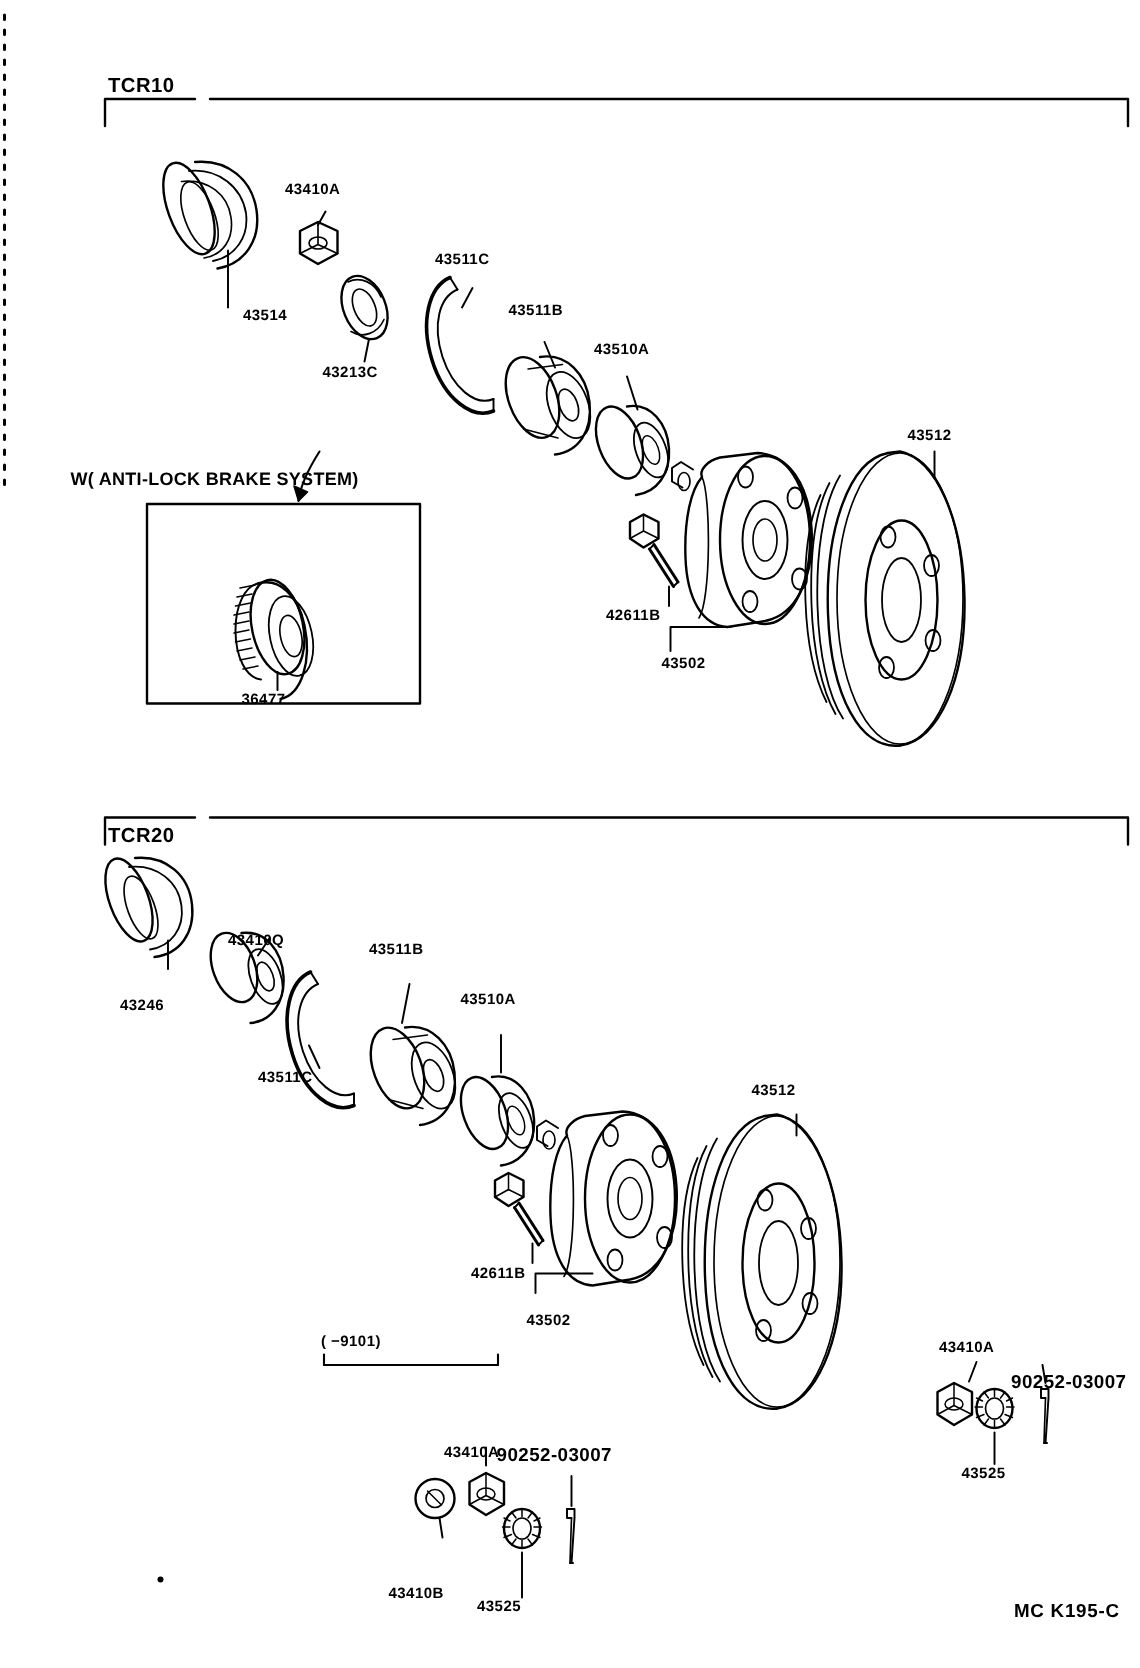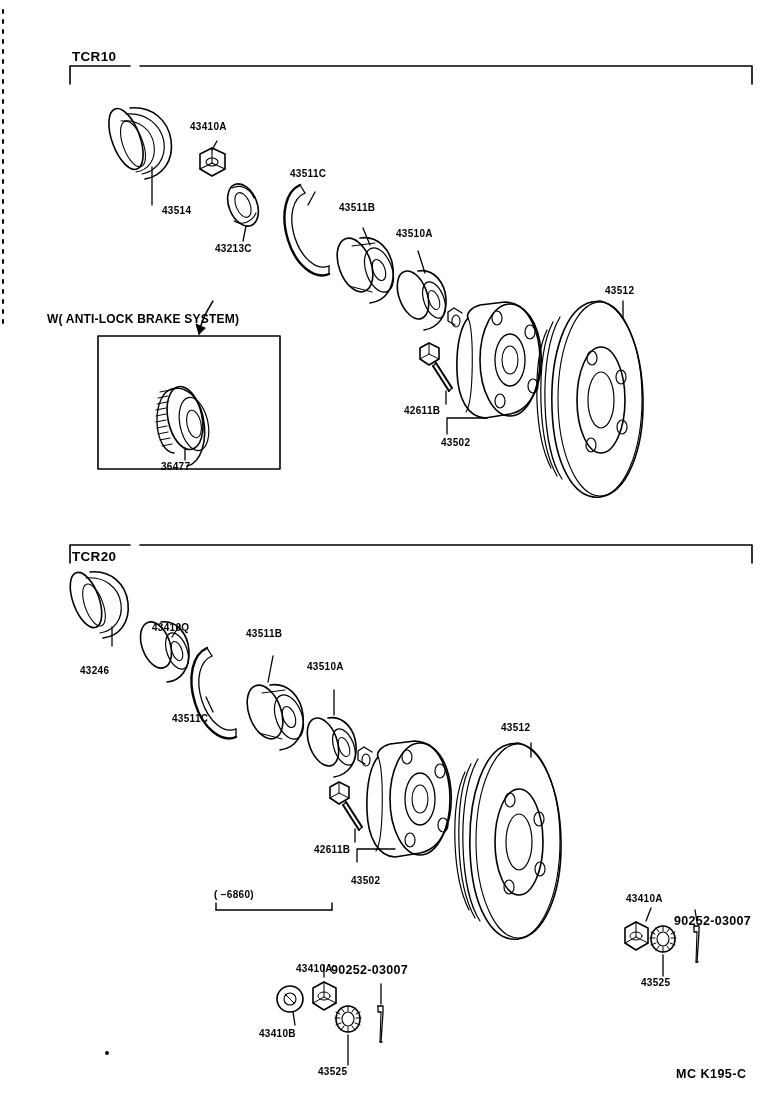--- a/index.html
+++ b/index.html
@@ -383,26 +383,26 @@
 
   <div class="lbl" style="left:152px; top:599px;margin-top:24px;">43410Q</div>
   <div class="lbl" style="left:80px; top:666px;">43246</div>
   <div class="lbl" style="left:172px; top:714px;">43511C</div>
   <div class="lbl" style="left:246px; top:629px;">43511B</div>
   <div class="lbl" style="left:307px; top:662px;">43510A</div>
   <div class="lbl" style="left:501px; top:723px;">43512</div>
   <div class="lbl" style="left:314px; top:845px;">42611B</div>
   <div class="lbl" style="left:351px; top:876px;">43502</div>
 
-  <div class="lbl" style="left:214px; top:890px;">(   −6860)</div>
+  <div class="lbl" style="left:214px; top:890px;">(   −9101)</div>
 
   <div class="lbl" style="left:626px; top:894px;">43410A</div>
   <div class="lbl code" style="left:674px; top:915px;">90252-03007</div>
   <div class="lbl" style="left:641px; top:978px;">43525</div>
 
   <div class="lbl" style="left:296px; top:964px;">43410A</div>
   <div class="lbl code" style="left:331px; top:964px;">90252-03007</div>
-  <div class="lbl" style="left:259px; top:1029px;text-align:center;">43410B</div>
+  <div class="lbl" style="left:259px; top:1058px;text-align:center;">43410B</div>
   <div class="lbl" style="left:318px; top:1067px;">43525</div>
 
   <div class="lbl footer" style="left:676px; top:1068px;">MC K195-C</div>
 
 </div>
 
 </body></html>

